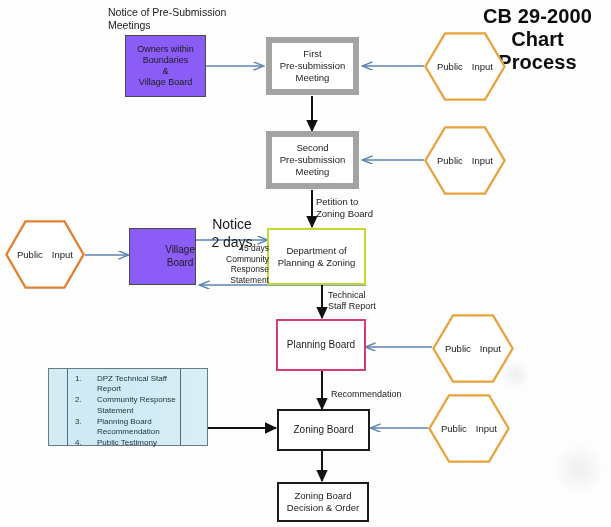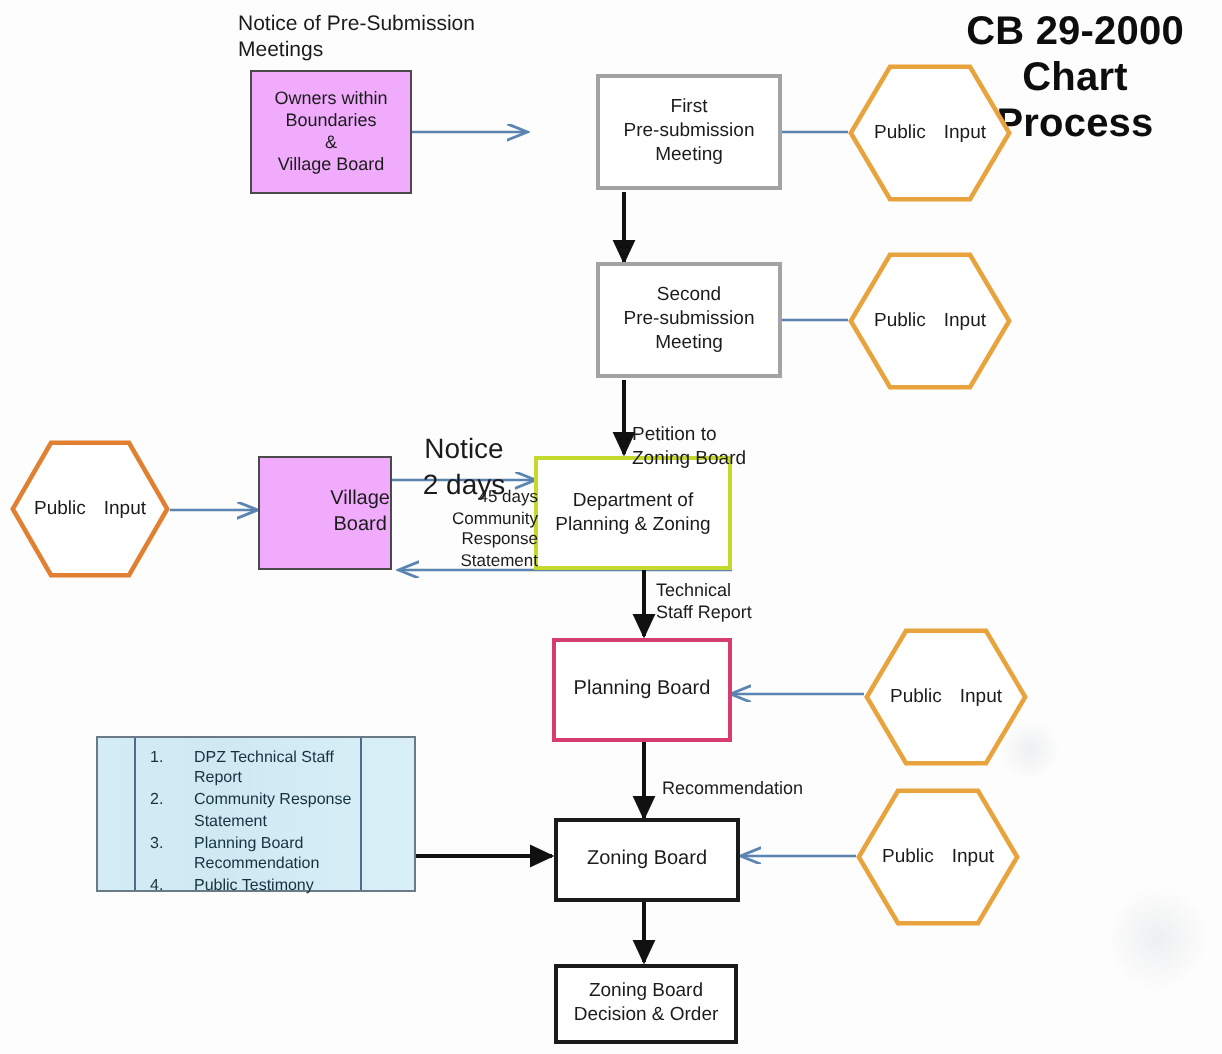--- a/index.html
+++ b/index.html
@@ -25,22 +25,22 @@
     box-sizing:border-box;
     display:flex;
     flex-direction:column;
     align-items:center;
     justify-content:center;
     text-align:center;
     line-height:1.25;
     color:#1b1b1b;
   }
   .box{ background:#ffffff; }
-  .box.yellow{ background:#f0abfc; border:1.6px solid #4a4a4a; }
-  .box.blue-border{ border:2px solid #a3a3a3;margin-left:32px; }
+  .box.yellow{ background:#8b5cf6; border:1.6px solid #4a4a4a; }
+  .box.blue-border{ border:6px solid #a3a3a3; }
   .box.green-border{ border:2px solid #c5d92d; }
   .box.pink-border{ border:2px solid #d63c6e; }
   .box.black-border{ border:2px solid #1b1b1b; }
   .hex{
     color:#1b1b1b;
   }
   .hex .hexlabel{
     position:relative;
     z-index:2;
     display:flex;
@@ -62,21 +62,20 @@
     font-weight:bold;
     color:#0d0d0d;
     line-height:1.14;
     letter-spacing:0.1px;
   }
   .caption{
     position:absolute;
     color:#1b1b1b;
     line-height:1.28;
     text-align:left;
-    margin-left:11px;
   }
   .edge-label{
     position:absolute;
     color:#1b1b1b;
     line-height:1.25;
     text-align:center;
     background:transparent;
   }
   .listbox{
     position:absolute;
@@ -259,21 +258,21 @@
   <div class="node hex" style="left:428px;top:394px;width:82px;height:69px;font-size:9.5px;">
     <svg class="hexsvg" viewBox="0 0 82 69" preserveAspectRatio="none">
       <polygon points="21,1.4 61,1.4 80.6,34.5 61,67.6 21,67.6 1.4,34.5" fill="#ffffff" stroke="#e8a33d" stroke-width="2.3"></polygon>
     </svg>
     <span class="hexlabel">
       <span>Public</span>
       <span>Input</span>
     </span>
   </div>
 
-  <div class="edge-label" style="left:316px;top:212px;width:92px;font-size:9.5px;white-space:pre-line;text-align:left;">Petition to
+  <div class="edge-label" style="left:316px;top:196px;width:92px;font-size:9.5px;white-space:pre-line;text-align:left;">Petition to
 Zoning Board</div>
 
   <div class="edge-label" style="left:199px;top:216px;width:66px;font-size:14px;white-space:pre-line;">Notice
 2 days</div>
 
   <div class="edge-label" style="left:193px;top:243px;width:76px;font-size:8.5px;white-space:pre-line;text-align:right;">45 days
 Community Response
 Statement</div>
 
   <div class="edge-label" style="left:328px;top:290px;width:80px;font-size:9px;white-space:pre-line;text-align:left;">Technical

